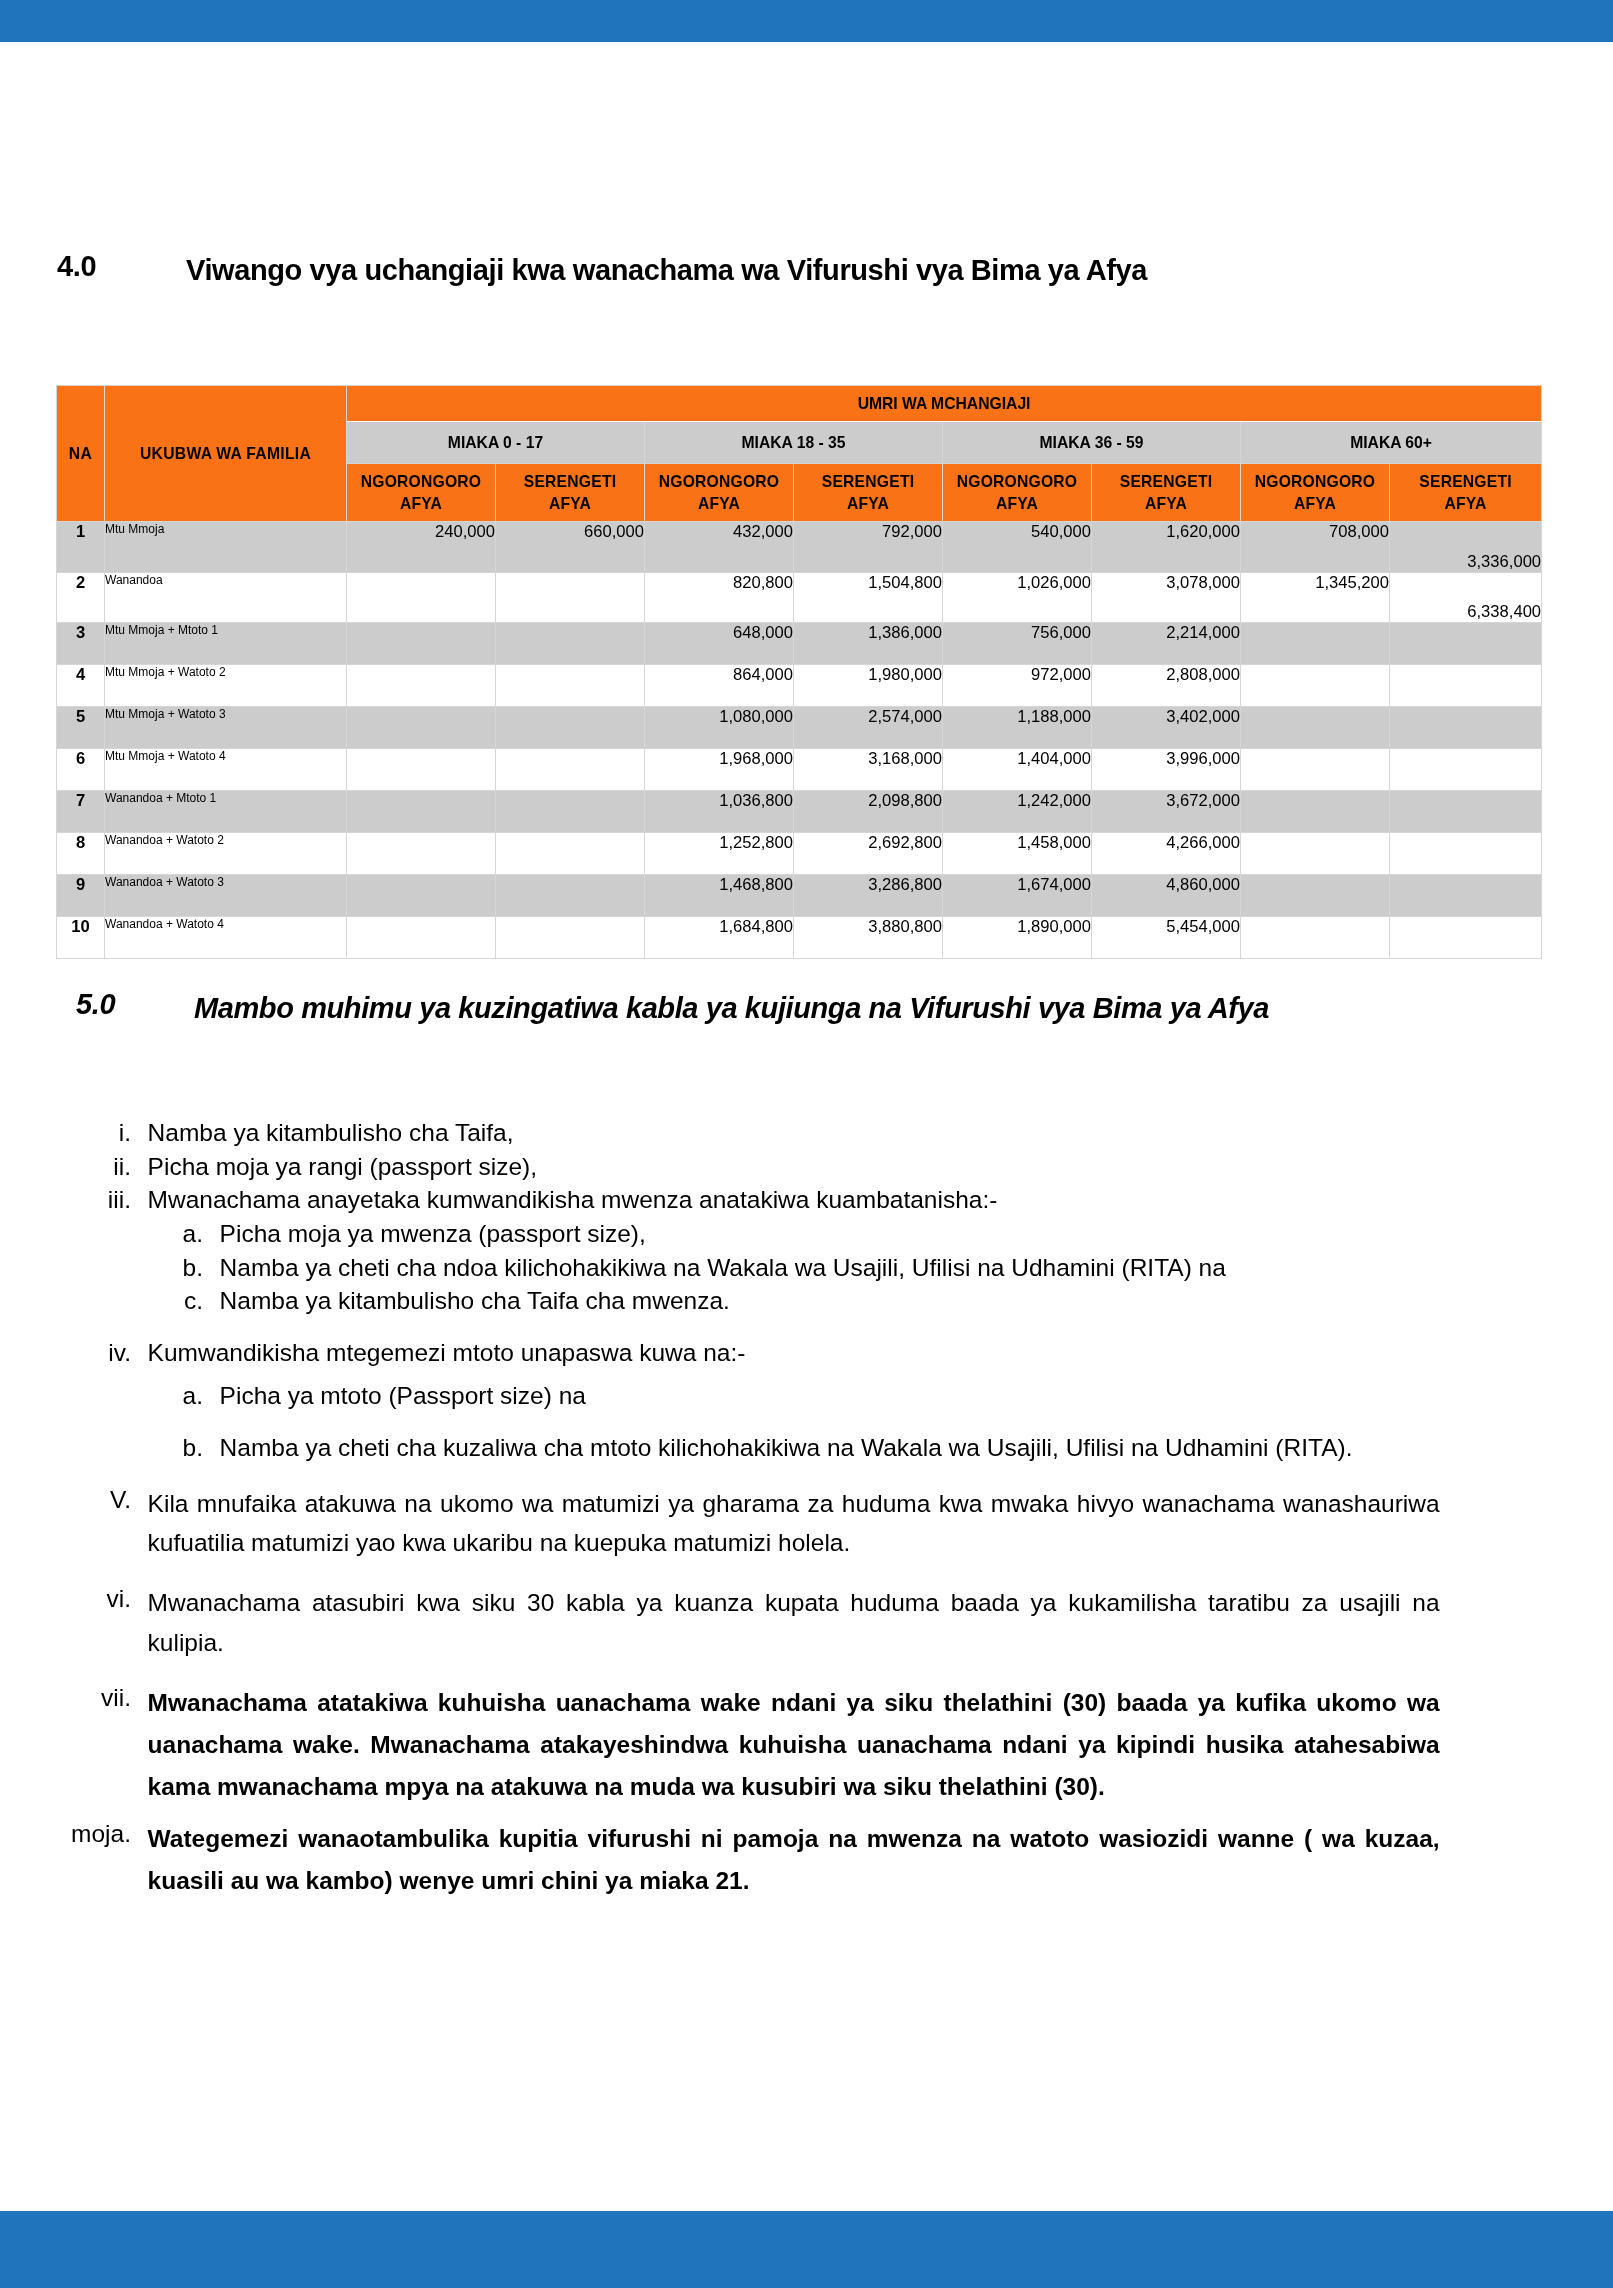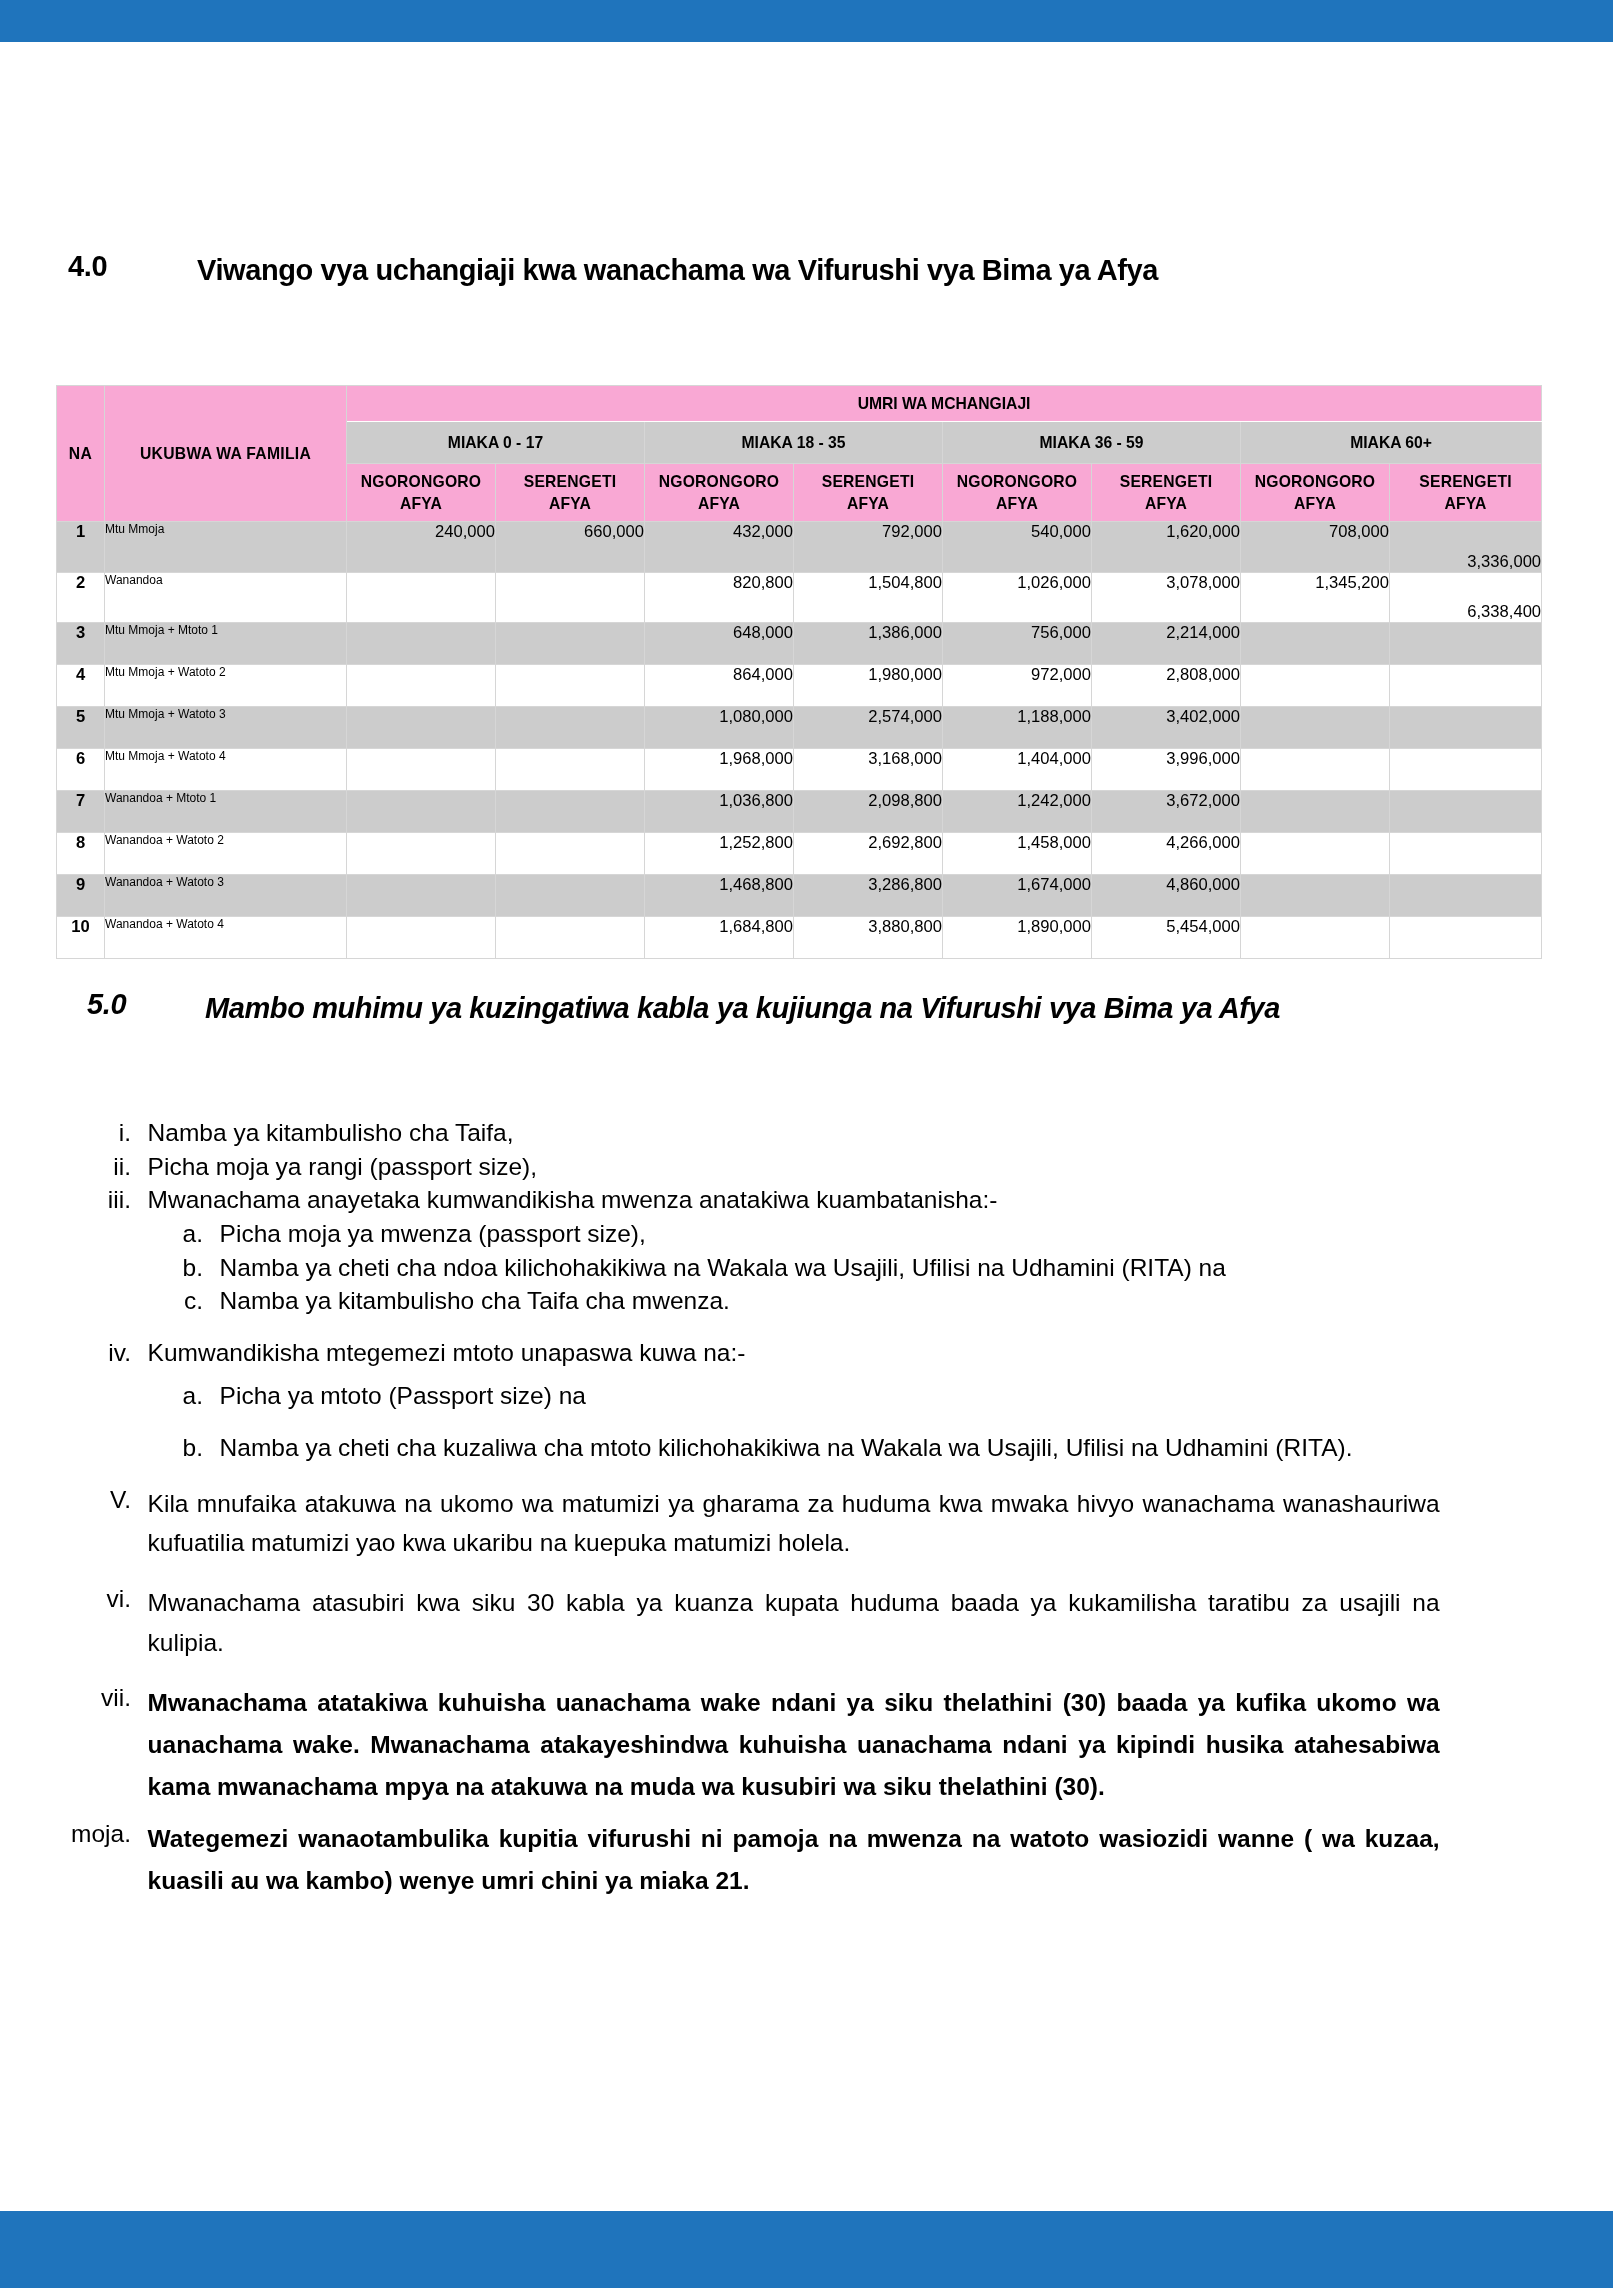--- a/index.html
+++ b/index.html
@@ -36,21 +36,20 @@
 
   
   .h-section {
     font-family: "Liberation Sans", sans-serif;
     font-weight: bold;
     font-size: 29px;
     letter-spacing: -0.4px;
     color: #000;
     display: flex;
     align-items: flex-start;
-    margin-left: 11px;
   }
   .h-num {
     width: 129px;
     flex: 0 0 129px;
   }
   .h-text {
     flex: 1 1 auto;
     line-height: 1.42;
   }
   #heading-4 {
@@ -80,21 +79,21 @@
     width: 1482px;
     table-layout: fixed;
     font-family: "Liberation Sans", sans-serif;
   }
   table.rates th, table.rates td {
     border: 0.9px solid #d6d6d6;
     padding: 0;
     vertical-align: top;
   }
   table.rates thead th {
-    background: #f9a8d4;
+    background: #f97316;
     color: #000;
     font-size: 15.7px;
     font-weight: bold;
     text-align: center;
   }
   th.grp {
     background: #cccccc !important;
     height: 41px;
     font-size: 17.5px;
     vertical-align: middle !important;

